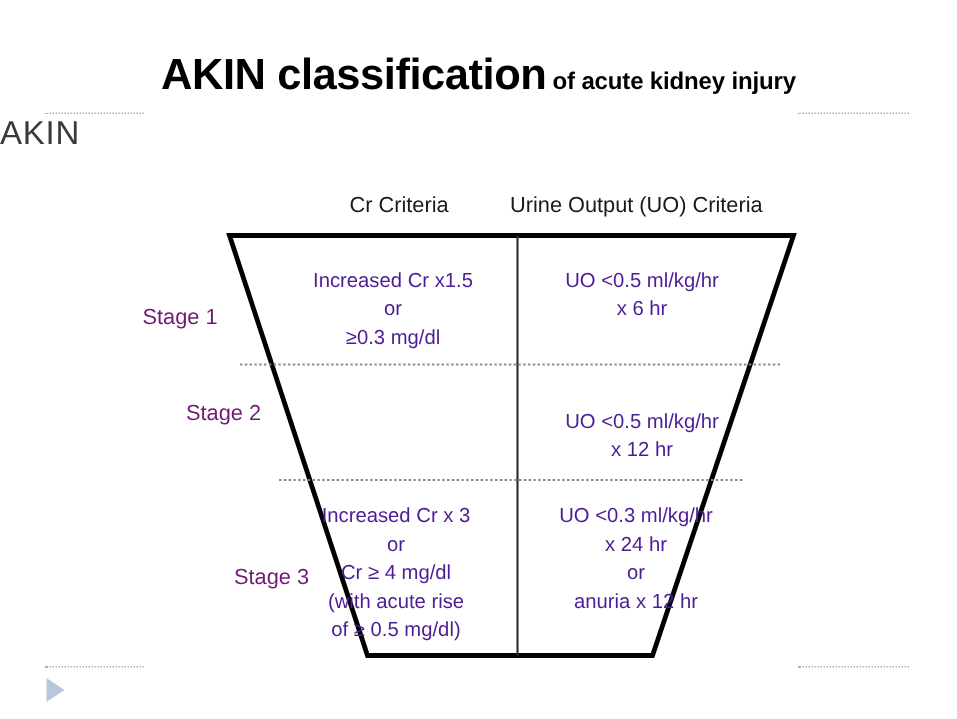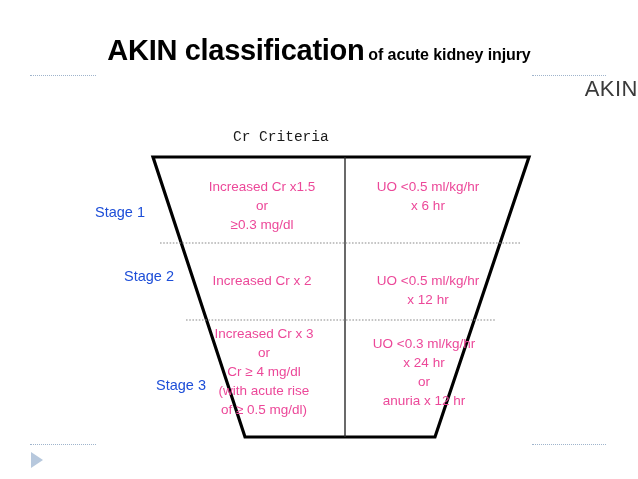--- a/index.html
+++ b/index.html
@@ -66,87 +66,88 @@
     left: 0;
     top: 0;
     width: 638px;
     height: 479px;
   }
   #diagram-title {
     position: absolute;
     left: 0;
     top: 76px;
     width: 638px;
-    text-align: right;
+    text-align: left;
     font-size: 22px;
     color: #3a3a3a;
     letter-spacing: 0.5px;
   }
 
   .col-header {
     position: absolute;
     font-size: 14.5px;
     color: #1a1a1a;
     white-space: nowrap;
   }
-  #header-cr { left: 233px; top: 129px; font-family: Liberation Mono, monospace; }
+  #header-cr { left: 233px; top: 129px; }
   #header-uo { left: 340px; top: 129px; }
 
   
   #trapezoid-svg {
     position: absolute;
     left: 0;
     top: 0;
   }
 
   
   .stage-label {
     position: absolute;
     font-size: 14.5px;
-    color: #1d4ed8;
+    color: #701a75;
     white-space: nowrap;
   }
   #stage-label-1 { left: 95px;  top: 204px; }
   #stage-label-2 { left: 124px; top: 268px; }
   #stage-label-3 { left: 156px; top: 347px; margin-top: 30px; }
 
   
   .cell {
     position: absolute;
     font-size: 13.5px;
     line-height: 19px;
-    color: #ec4899;
+    color: #4c1d95;
     text-align: center;
     white-space: pre-line;
   }
   #cell-cr-1 { left: 186px; top: 177px; width: 152px; }
   #cell-uo-1 { left: 352px; top: 177px; width: 152px; }
   #cell-cr-2 { left: 186px; top: 271px; width: 152px; }
   #cell-uo-2 { left: 352px; top: 271px; width: 152px; }
-  #cell-cr-3 { left: 186px; top: 324px; width: 156px; }
+  #cell-cr-3 { left: 186px; top: 334px; width: 156px; }
   #cell-uo-3 { left: 348px; top: 334px; width: 152px; }
 </style>
 </head>
 <body>
 
 <div id="slide-title">
   <span class="title-main">AKIN classification</span><span class="title-sub">of acute kidney injury</span>
 </div>
 
 <div class="dot-rule" id="dot-rule-top-left"></div>
 <div class="dot-rule" id="dot-rule-top-right"></div>
 <div class="dot-rule" id="dot-rule-bot-left"></div>
 <div class="dot-rule" id="dot-rule-bot-right"></div>
 <div id="play-triangle"></div>
 
 <div id="diagram">
 
   <div id="diagram-title">AKIN</div>
 
   <div class="col-header" id="header-cr">Cr Criteria</div>
+  <div class="col-header" id="header-uo">Urine Output (UO) Criteria</div>
 
   <svg id="trapezoid-svg" width="638" height="479" viewBox="0 0 638 479">
 
     <polygon points="153,157 529,157 435,437 245,437" fill="#ffffff" stroke="#000000" stroke-width="3.2" stroke-linejoin="miter"></polygon>
 
     <line x1="345" y1="157" x2="345" y2="437" stroke="#2a2a2a" stroke-width="1.4"></line>
 
     <line x1="160" y1="243" x2="521" y2="243" stroke="#8a8a8a" stroke-width="1.2" stroke-dasharray="1.6 1.6"></line>
 
     <line x1="186" y1="320" x2="495" y2="320" stroke="#8a8a8a" stroke-width="1.2" stroke-dasharray="1.6 1.6"></line>
@@ -155,21 +156,20 @@
   <div class="stage-label" id="stage-label-1">Stage 1</div>
   <div class="stage-label" id="stage-label-2">Stage 2</div>
   <div class="stage-label" id="stage-label-3">Stage 3</div>
 
   <div class="cell" id="cell-cr-1">Increased Cr x1.5
 or
 ≥0.3 mg/dl</div>
   <div class="cell" id="cell-uo-1">UO &lt;0.5 ml/kg/hr
 x 6 hr</div>
 
-  <div class="cell" id="cell-cr-2">Increased Cr x 2</div>
   <div class="cell" id="cell-uo-2">UO &lt;0.5 ml/kg/hr
 x 12 hr</div>
 
   <div class="cell" id="cell-cr-3">Increased Cr x 3
 or
 Cr ≥ 4 mg/dl
 (with acute rise
 of ≥ 0.5 mg/dl)</div>
   <div class="cell" id="cell-uo-3">UO &lt;0.3 ml/kg/hr
 x 24 hr

